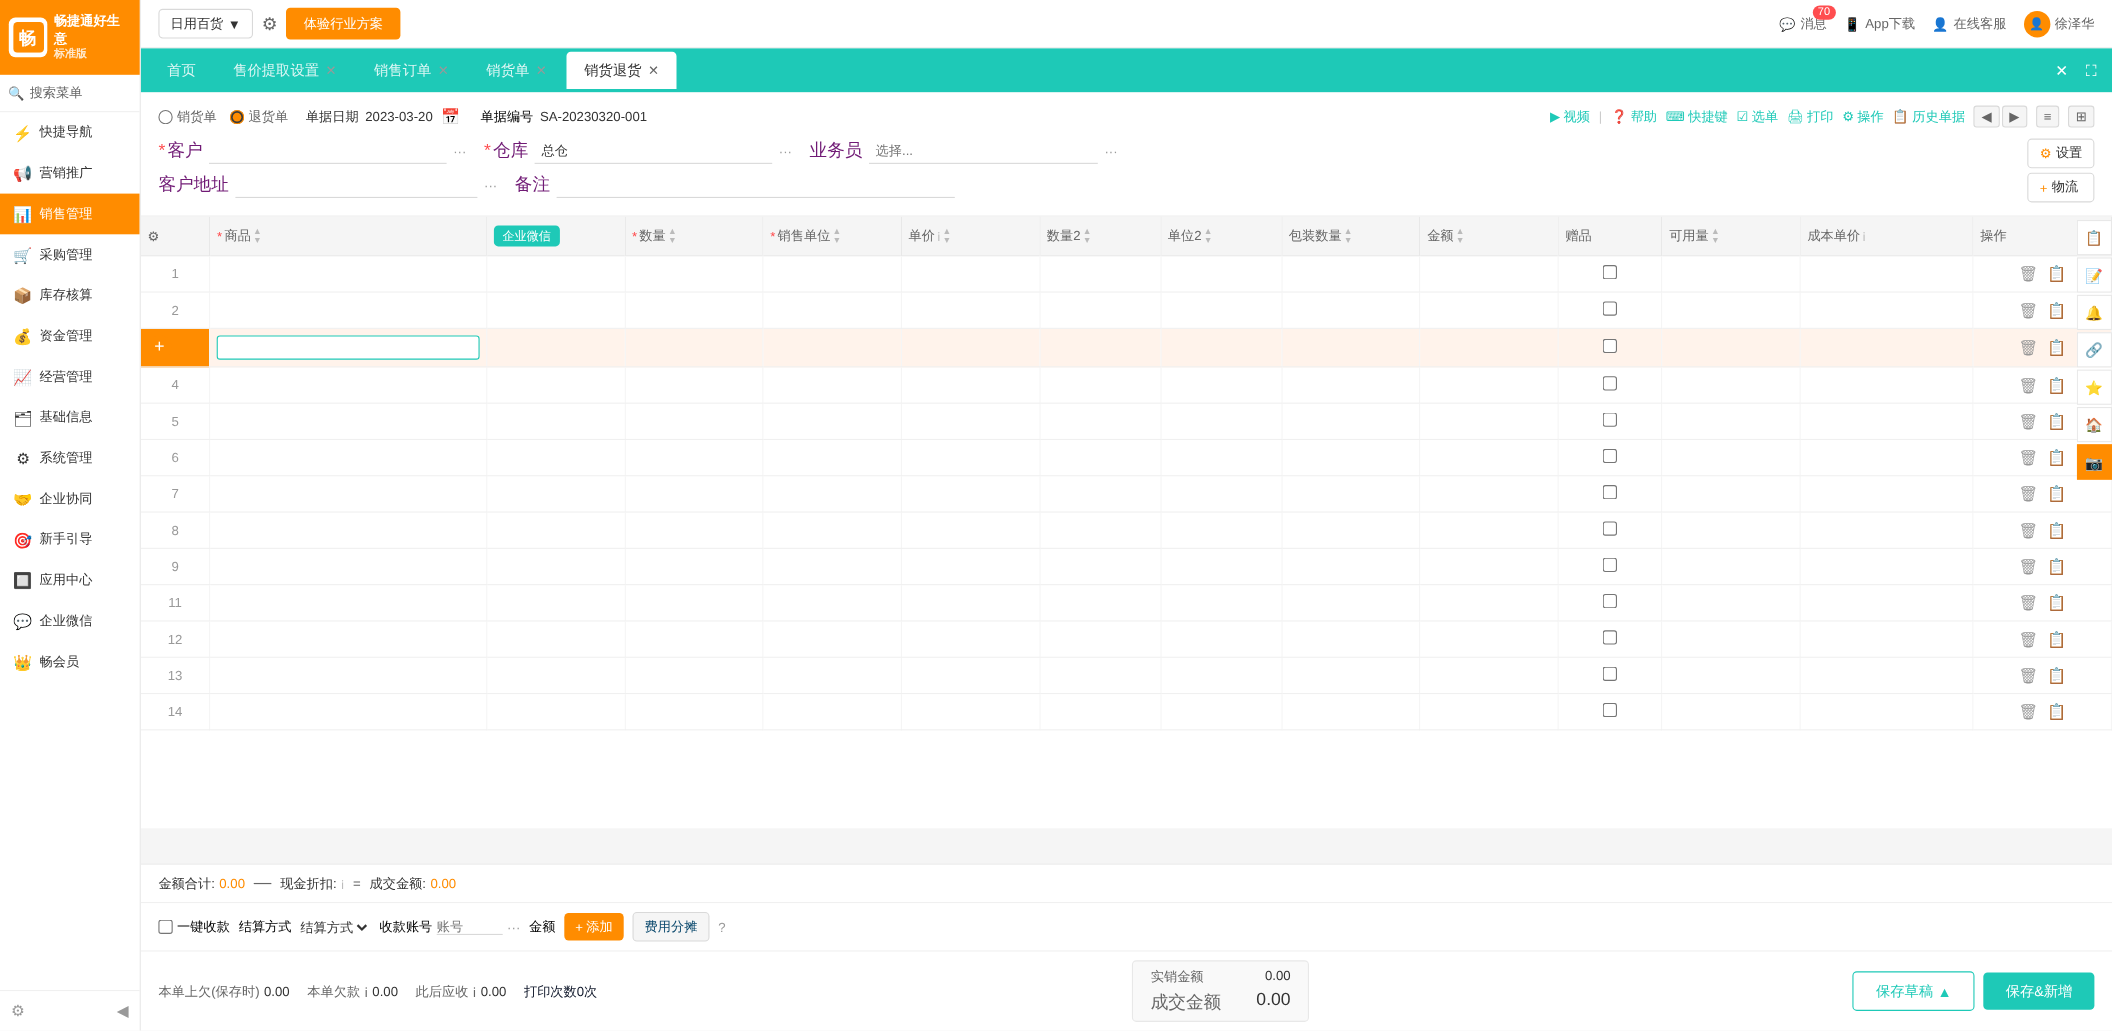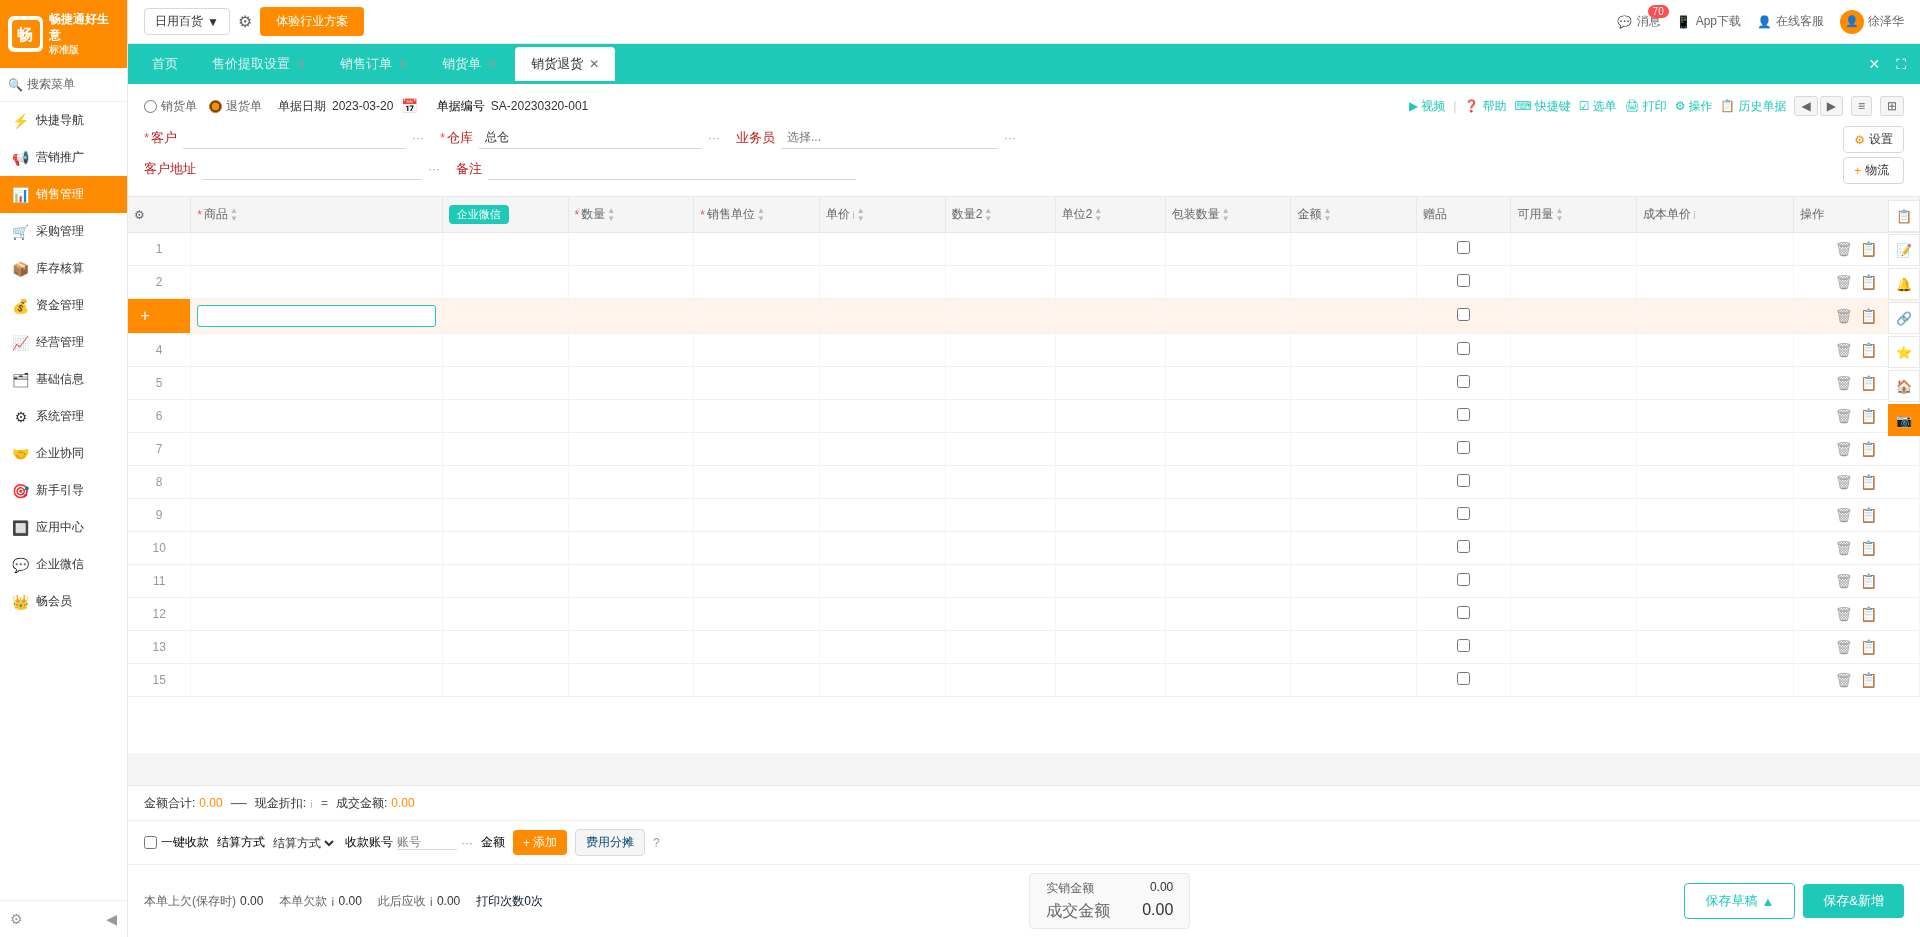--- a/index.html
+++ b/index.html
@@ -49,21 +49,21 @@
     .radio-item { display: flex; align-items: center; gap: 4px; cursor: pointer; color: #666; }
     .radio-item input[type="radio"] { cursor: pointer; accent-color: #ff8c00; }
     .form-date { display: flex; align-items: center; gap: 6px; color: #333; }
     .form-date span { font-size: 12px; }
     .form-sn { display: flex; align-items: center; gap: 6px; }
     .form-actions-right { display: flex; align-items: center; gap: 8px; color: #1ec9b7; font-size: 12px; }
     .form-actions-right .action-item { display: flex; align-items: center; gap: 3px; cursor: pointer; }
 
     .form-fields { display: flex; flex-wrap: wrap; gap: 8px 16px; }
     .form-field { display: flex; align-items: center; gap: 6px; min-width: 280px; }
-    .form-field label { color: #b91c1c; white-space: nowrap; font-size: 13px; }
+    .form-field label { color: #701a75; white-space: nowrap; font-size: 16px; }
     .form-field label.required::before { content: '*'; color: #ff4d4f; margin-right: 2px; }
     .form-field .field-input { flex: 1; border: none; border-bottom: 1px solid #d9d9d9; padding: 4px 6px; font-size: 12px; color: #333; outline: none; min-width: 160px; }
     .field-dots { color: #999; cursor: pointer; }
     .form-field-wide { min-width: 400px; }
 
     .form-right-btns { display: flex; flex-direction: column; gap: 4px; margin-left: auto; }
     .setting-btn, .logistics-btn { border: 1px solid #d9d9d9; background: white; border-radius: 4px; padding: 4px 10px; cursor: pointer; font-size: 12px; color: #333; display: flex; align-items: center; gap: 4px; white-space: nowrap; }
     .setting-btn .icon-gear { color: #ff8c00; }
     .logistics-btn .icon-plus { color: #ff8c00; }
 
@@ -687,41 +687,20 @@
             <td></td>
             <td></td>
             <td>
               <div class="action-cell">
                 <button class="action-icon-btn">🗑</button>
                 <button class="action-icon-btn">📋</button>
               </div>
             </td>
           </tr>
           <tr>
-            <td class="row-num">10</td>
-            <td></td>
-            <td></td>
-            <td></td>
-            <td></td>
-            <td></td>
-            <td></td>
-            <td></td>
-            <td></td>
-            <td></td>
-            <td class="checkbox-cell"><input type="checkbox" style=""></td>
-            <td></td>
-            <td></td>
-            <td>
-              <div class="action-cell">
-                <button class="action-icon-btn">🗑</button>
-                <button class="action-icon-btn">📋</button>
-              </div>
-            </td>
-          </tr>
-          <tr>
             <td class="row-num">11</td>
             <td></td>
             <td></td>
             <td></td>
             <td></td>
             <td></td>
             <td></td>
             <td></td>
             <td></td>
             <td></td>
@@ -771,21 +750,21 @@
             <td></td>
             <td></td>
             <td>
               <div class="action-cell">
                 <button class="action-icon-btn">🗑</button>
                 <button class="action-icon-btn">📋</button>
               </div>
             </td>
           </tr>
           <tr>
-            <td class="row-num">15</td>
+            <td class="row-num">14</td>
             <td></td>
             <td></td>
             <td></td>
             <td></td>
             <td></td>
             <td></td>
             <td></td>
             <td></td>
             <td></td>
             <td class="checkbox-cell"><input type="checkbox" style=""></td>

